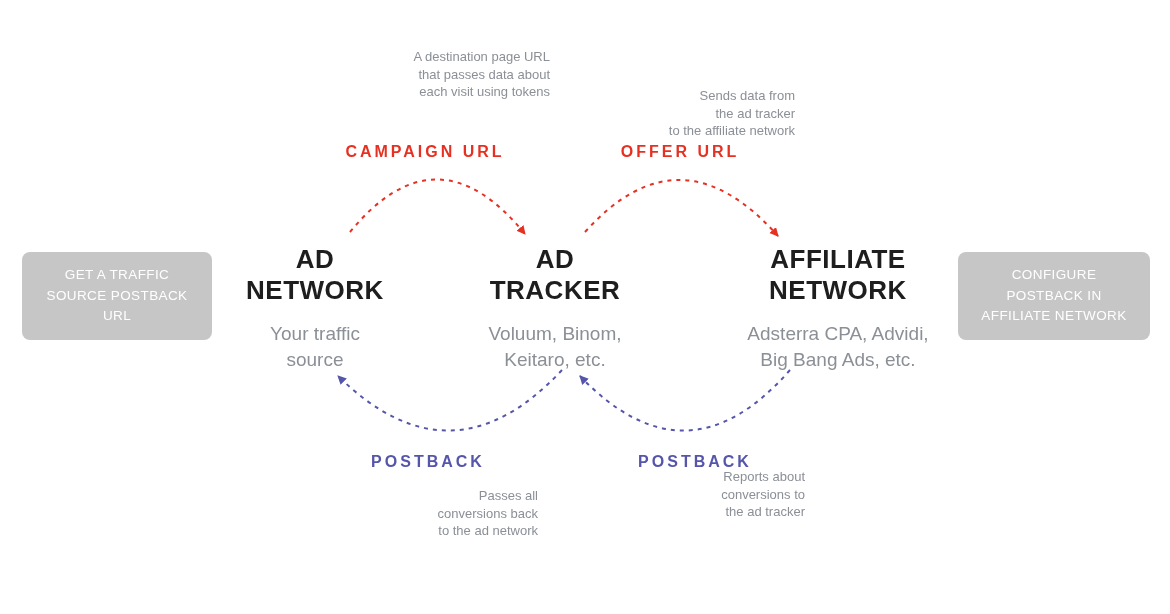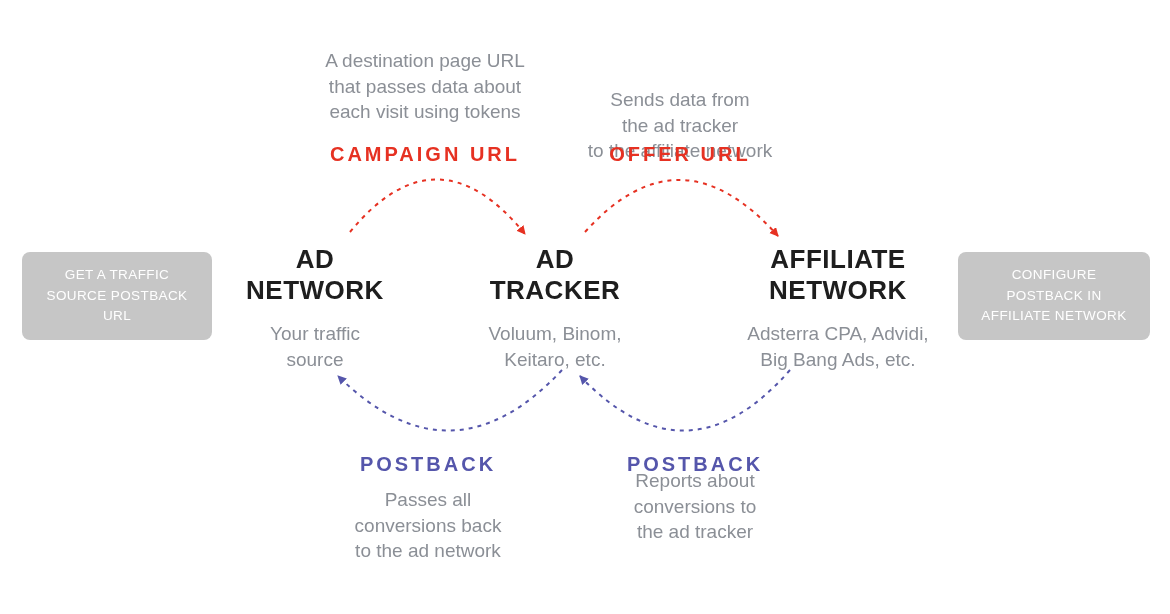--- a/index.html
+++ b/index.html
@@ -58,29 +58,29 @@
     margin-top: 16px;
     font-size: 19px;
     line-height: 1.35;
     color: var(--text_muted, #8b8f96);
   }
   .node.ad-network        { left: 235px; width: 160px; }
   .node.ad-tracker        { left: 475px; width: 160px; }
   .node.affiliate-network { left: 730px; width: 216px; }
   .flow-desc {
     position: absolute;
-    text-align: center;
-    font-size: 19px;
+    text-align: right;
+    font-size: 13px;
     line-height: 1.35;
     color: var(--text_muted, #8b8f96);
   }
   .flow-label {
     position: absolute;
     text-align: center;
-    font-size: 20px;
+    font-size: 16px;
     font-weight: bold;
     letter-spacing: 3px;
   }
   .flow-label.red    { color: var(--red, #e63122); }
   .flow-label.purple { color: var(--purple, #5556ab); }
   .desc-campaign { left: 300px; top: 48px;  width: 250px; }
   .label-campaign{ left: 300px; top: 143px; width: 250px; }
   .desc-offer    { left: 565px; top: 48px;  width: 230px; margin-top: 39px; }
   .label-offer   { left: 565px; top: 143px; width: 230px; }
   .label-postback-left  { left: 318px; top: 453px; width: 220px; }

